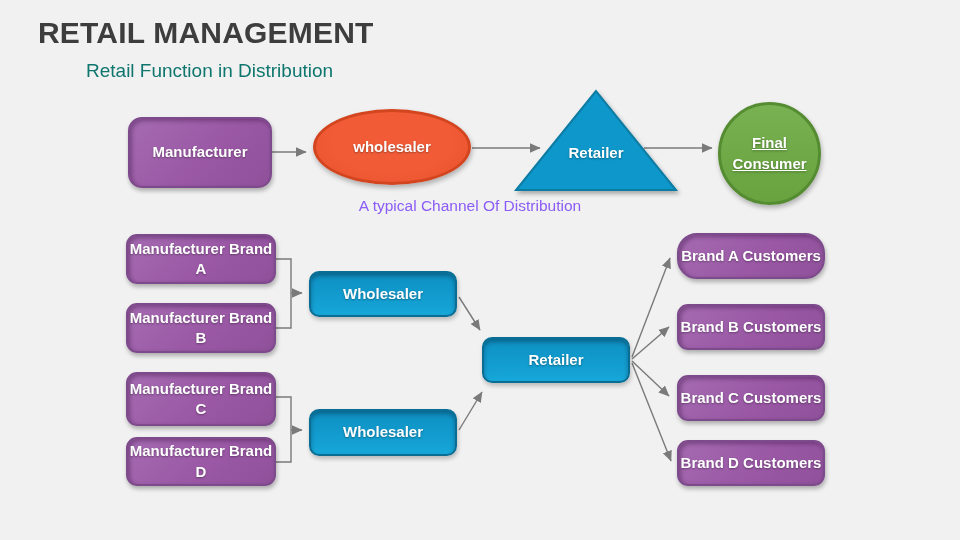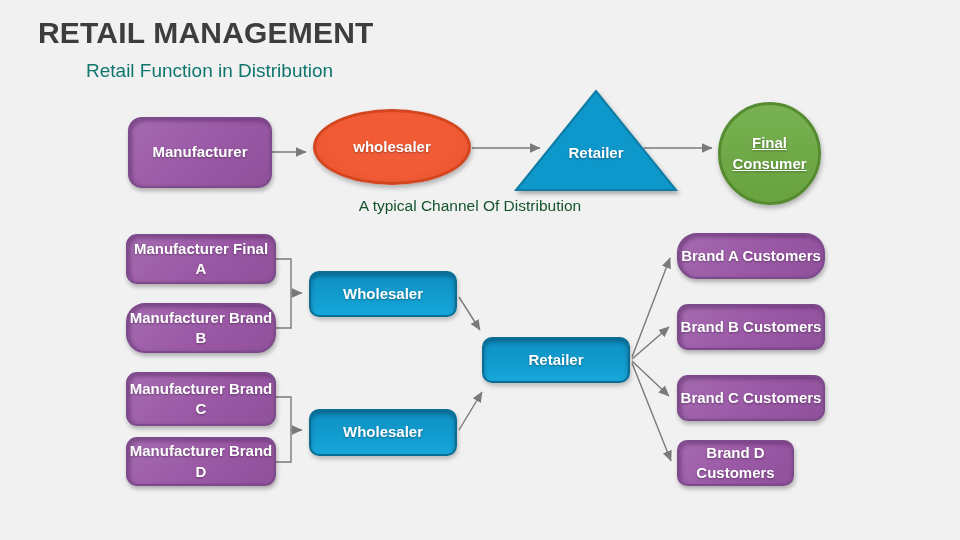--- a/index.html
+++ b/index.html
@@ -8,21 +8,21 @@
     font-family:"Liberation Sans",sans-serif;overflow:hidden;
   }
   .title{
     position:absolute;left:38px;top:16px;font-size:30px;font-weight:bold;
     color:#3d3d3d;letter-spacing:.2px;
   }
   .subtitle{
     position:absolute;left:38px;top:60px;font-size:19px;color:#0f766e;margin-left:48px;
   }
   .caption{
-    position:absolute;font-size:15.5px;color:#14532d;text-align:center;width:440px;
+    position:absolute;font-size:15.5px;color:#8b5cf6;text-align:center;width:440px;
   }
   .caption1{left:250px;top:197px;}
   .caption2{left:245px;top:481px;}
   .node{
     position:absolute;display:flex;align-items:center;justify-content:center;
     color:#fff;font-weight:bold;font-size:15px;text-align:center;line-height:1.35;
     text-shadow:0 1px 2px rgba(0,0,0,.35);box-sizing:border-box;
   }
   .pbox{
     background:linear-gradient(135deg,#a56bb1 0%,#9a58a5 55%,#90519b 100%);
@@ -51,30 +51,30 @@
     padding:0 10px;
     text-decoration:underline;
   }
   .tri-label{
     position:absolute;left:546px;top:144px;width:100px;text-align:center;
     color:#fff;font-weight:bold;font-size:15px;text-shadow:0 1px 2px rgba(0,0,0,.35);
   }
   svg.wires{position:absolute;left:0;top:0;}
   
   .mfrA{left:126px;top:234px;width:150px;height:50px;}
-  .mfrB{left:126px;top:303px;width:150px;height:50px;border-radius:19px;}
+  .mfrB{left:126px;top:303px;width:150px;height:50px;}
   .mfrC{left:126px;top:372px;width:150px;height:54px;}
   .mfrD{left:126px;top:437px;width:150px;height:49px;}
   .whs1{left:309px;top:271px;width:148px;height:46px;}
   .whs2{left:309px;top:409px;width:148px;height:47px;}
   .rtl {left:482px;top:337px;width:148px;height:46px;}
   .cusA{left:677px;top:233px;width:148px;height:46px;border-radius:20px;}
   .cusB{left:677px;top:304px;width:148px;height:46px;}
   .cusC{left:677px;top:375px;width:148px;height:46px;}
-  .cusD{left:677px;top:440px;width:117px;height:46px;border-radius:10px;}
+  .cusD{left:677px;top:440px;width:148px;height:46px;}
 </style>
 </head>
 <body>
 
 <div class="slide">
 
   <div class="title">RETAIL MANAGEMENT</div>
   <div class="subtitle">Retail Function in Distribution</div>
 
   <svg class="wires" width="960" height="540" viewBox="0 0 960 540">
@@ -106,21 +106,21 @@
     <line x1="632" y1="361" x2="669" y2="396" stroke="#7a7a7a" stroke-width="1.4" marker-end="url(#ah)"></line>
     <line x1="632" y1="363" x2="671" y2="461" stroke="#7a7a7a" stroke-width="1.4" marker-end="url(#ah)"></line>
   </svg>
 
   <div class="node pbox pbox-big">Manufacturer</div>
   <div class="node ellipse">wholesaler</div>
   <div class="tri-label">Retailer</div>
   <div class="node circle">Final Consumer</div>
   <div class="caption caption1">A typical Channel Of Distribution</div>
 
-  <div class="node pbox mfrA">Manufacturer Final A</div>
+  <div class="node pbox mfrA">Manufacturer Brand A</div>
   <div class="node pbox mfrB">Manufacturer Brand B</div>
   <div class="node pbox mfrC">Manufacturer Brand C</div>
   <div class="node pbox mfrD">Manufacturer Brand D</div>
 
   <div class="node bbox whs1">Wholesaler</div>
   <div class="node bbox whs2">Wholesaler</div>
   <div class="node bbox rtl">Retailer</div>
 
   <div class="node pbox cusA">Brand A Customers</div>
   <div class="node pbox cusB">Brand B Customers</div>

